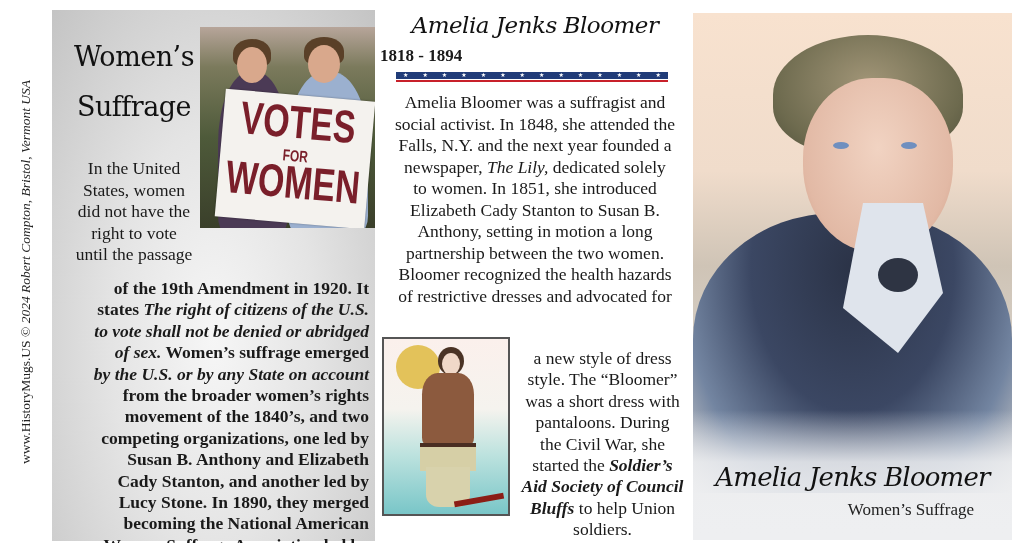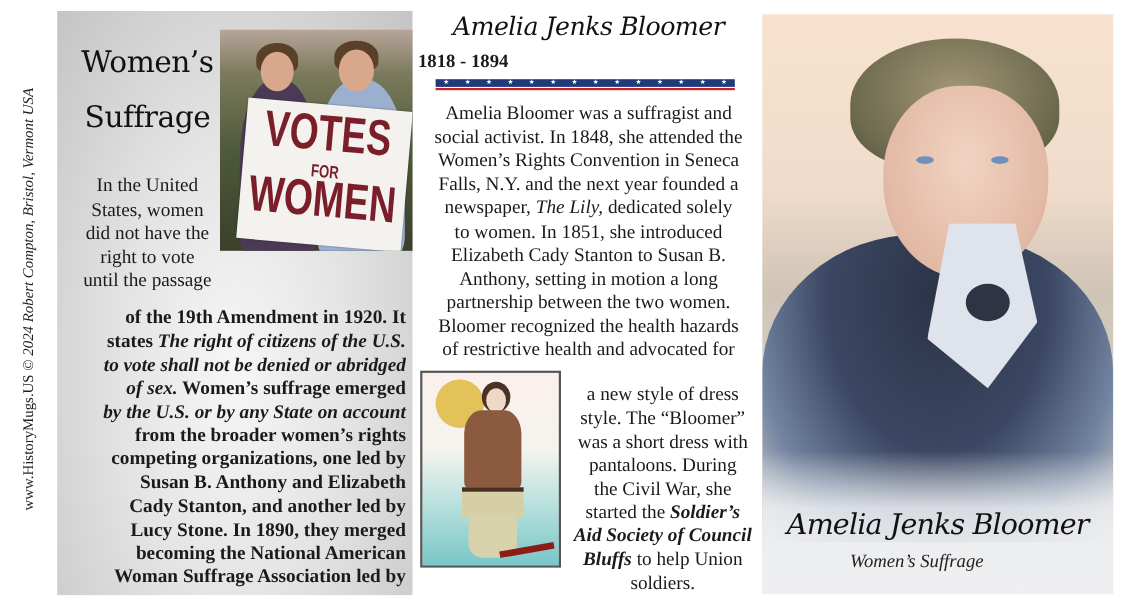--- a/index.html
+++ b/index.html
@@ -44,21 +44,21 @@
     background: radial-gradient(ellipse at 50% 40%, #a19577 0%, #6d6a4e 70%, #4f4f3a 100%); }
   .portrait-face { position:absolute; left:110px; top:65px; width:150px; height:175px; border-radius:46% 46% 50% 50%;
     background: radial-gradient(ellipse at 50% 40%, #f1d3c2 0%, #e2b9a5 70%, #c99a83 100%); }
   .eye { position:absolute; width:16px; height:7px; border-radius:50%; background:#6f8fbf; }
   .portrait-dress { position:absolute; left:0; top:200px; width:319px; height:280px; border-radius:45% 45% 0 0;
     background: radial-gradient(ellipse at 50% 20%, #2b3347 0%, #3b4763 45%, #7385a1 75%, rgba(230,232,236,0) 100%); }
   .collar { position:absolute; left:150px; top:190px; width:100px; height:150px; background:#dfe4ec; clip-path:polygon(20% 0,80% 0,100% 60%,55% 100%,0 70%); }
   .bow { position:absolute; left:185px; top:245px; width:40px; height:34px; border-radius:50%; background:#2e3443; }
   .fade { position:absolute; left:0; bottom:0; width:100%; height:130px; background:linear-gradient(180deg, rgba(238,239,241,0) 0%, rgba(238,239,241,.85) 40%, #eeeff1 100%); }
   .right-name { position:absolute; left:693px; top:462px; width:319px; text-align:center; font-family:"DejaVu Serif", serif; font-style:italic; font-size:26px; color:#111; letter-spacing:-0.8px; }
-  .right-sub { position:absolute; left:693px; top:500px; width:281px; text-align:center; font-size:17px; color:#222;font-style:italic; }
+  .right-sub { position:absolute; left:693px; top:500px; width:281px; text-align:right; font-size:17px; color:#222; }
 </style>
 </head>
 <body>
 
 <div class="vstrip">
   <div class="vtext">
     <span>www.HistoryMugs.US</span>
     <span>©</span>
     <i>2024 Robert Compton, Bristol, Vermont USA</i>
   </div>
@@ -92,20 +92,21 @@
     <div>until the passage</div>
   </div>
 
   <div class="left-body">
     <div>of the 19th Amendment in 1920.  It</div>
     <div><span>states </span><i>The right of citizens of the U.S.</i></div>
     <div><i>to vote shall not be denied or abridged</i></div>
     <div><i>of sex.</i><span>  Women’s suffrage emerged</span></div>
     <div><i>by the U.S. or by any State on account</i></div>
     <div>from the broader women’s rights</div>
+    <div>movement of the 1840’s, and two</div>
     <div>competing organizations, one led by</div>
     <div>Susan B. Anthony and Elizabeth</div>
     <div>Cady Stanton, and another led by</div>
     <div>Lucy Stone.  In 1890, they merged</div>
     <div>becoming the National American</div>
     <div>Woman Suffrage Association led by</div>
 
   </div>
 </div>
 
@@ -127,29 +128,28 @@
       <span class="star">★</span>
       <span class="star">★</span>
       <span class="star">★</span>
   </div>
   <div class="red"></div>
 </div>
 
 <div class="mid-body">
   <div>Amelia Bloomer was a suffragist and</div>
   <div>social activist. In 1848, she attended the</div>
-  <div>Women’s Rights Convention in Seneca</div>
   <div>Falls, N.Y. and the next year founded a</div>
   <div><span>newspaper, </span><i>The Lily,</i><span> dedicated solely</span></div>
   <div>to women.  In 1851, she introduced</div>
   <div>Elizabeth Cady Stanton to Susan B.</div>
   <div>Anthony, setting in motion a long</div>
   <div>partnership between the two women.</div>
   <div>Bloomer recognized the health hazards</div>
-  <div>of restrictive health and advocated for</div>
+  <div>of restrictive dresses and advocated for</div>
 </div>
 
 <div class="bloomer-img">
   <div style="position:absolute;left:12px;top:6px;width:44px;height:44px;border-radius:50%;background:#e3c25a;"></div>
   <div style="position:absolute;left:54px;top:8px;width:26px;height:28px;border-radius:50%;background:#4a3325;"></div>
   <div style="position:absolute;left:58px;top:14px;width:18px;height:22px;border-radius:50%;background:#f0d8c8;"></div>
   <div style="position:absolute;left:38px;top:34px;width:52px;height:72px;border-radius:30% 30% 10% 10%;background:#8c5a3e;"></div>
   <div style="position:absolute;left:36px;top:104px;width:56px;height:24px;background:#d6cfa6;border-top:4px solid #4a2e22;"></div>
   <div style="position:absolute;left:42px;top:128px;width:44px;height:40px;border-radius:0 0 30% 30%;background:#d8d2ac;"></div>
   <div style="position:absolute;left:70px;top:158px;width:50px;height:6px;background:#8b1d16;transform:rotate(-10deg);"></div>

